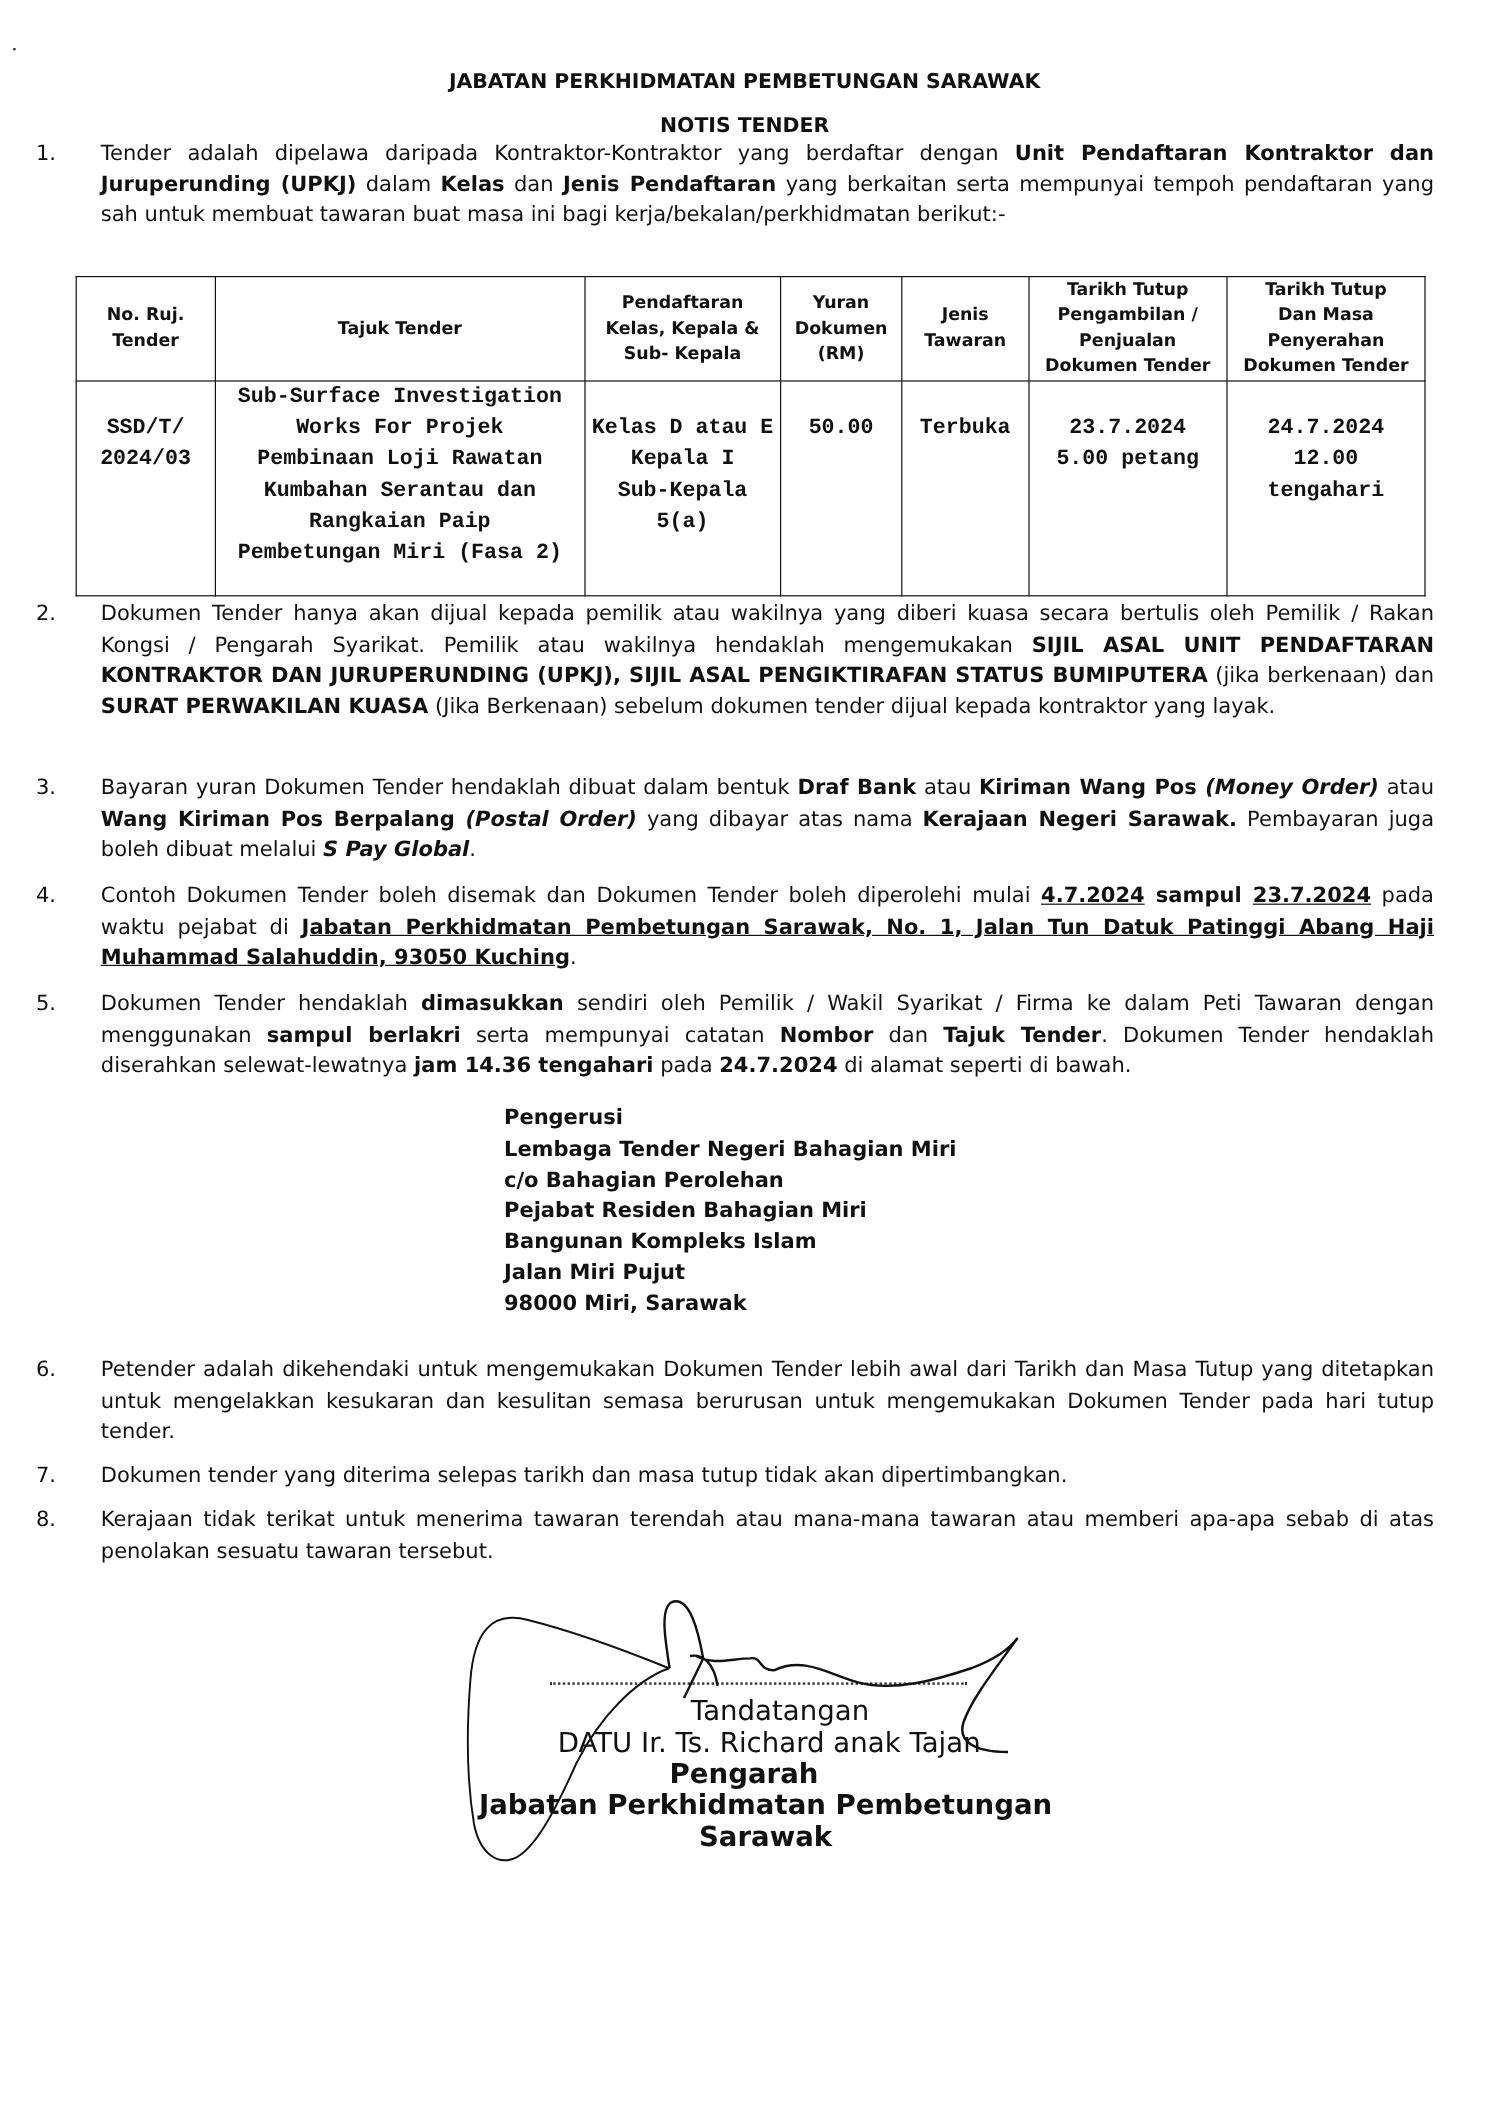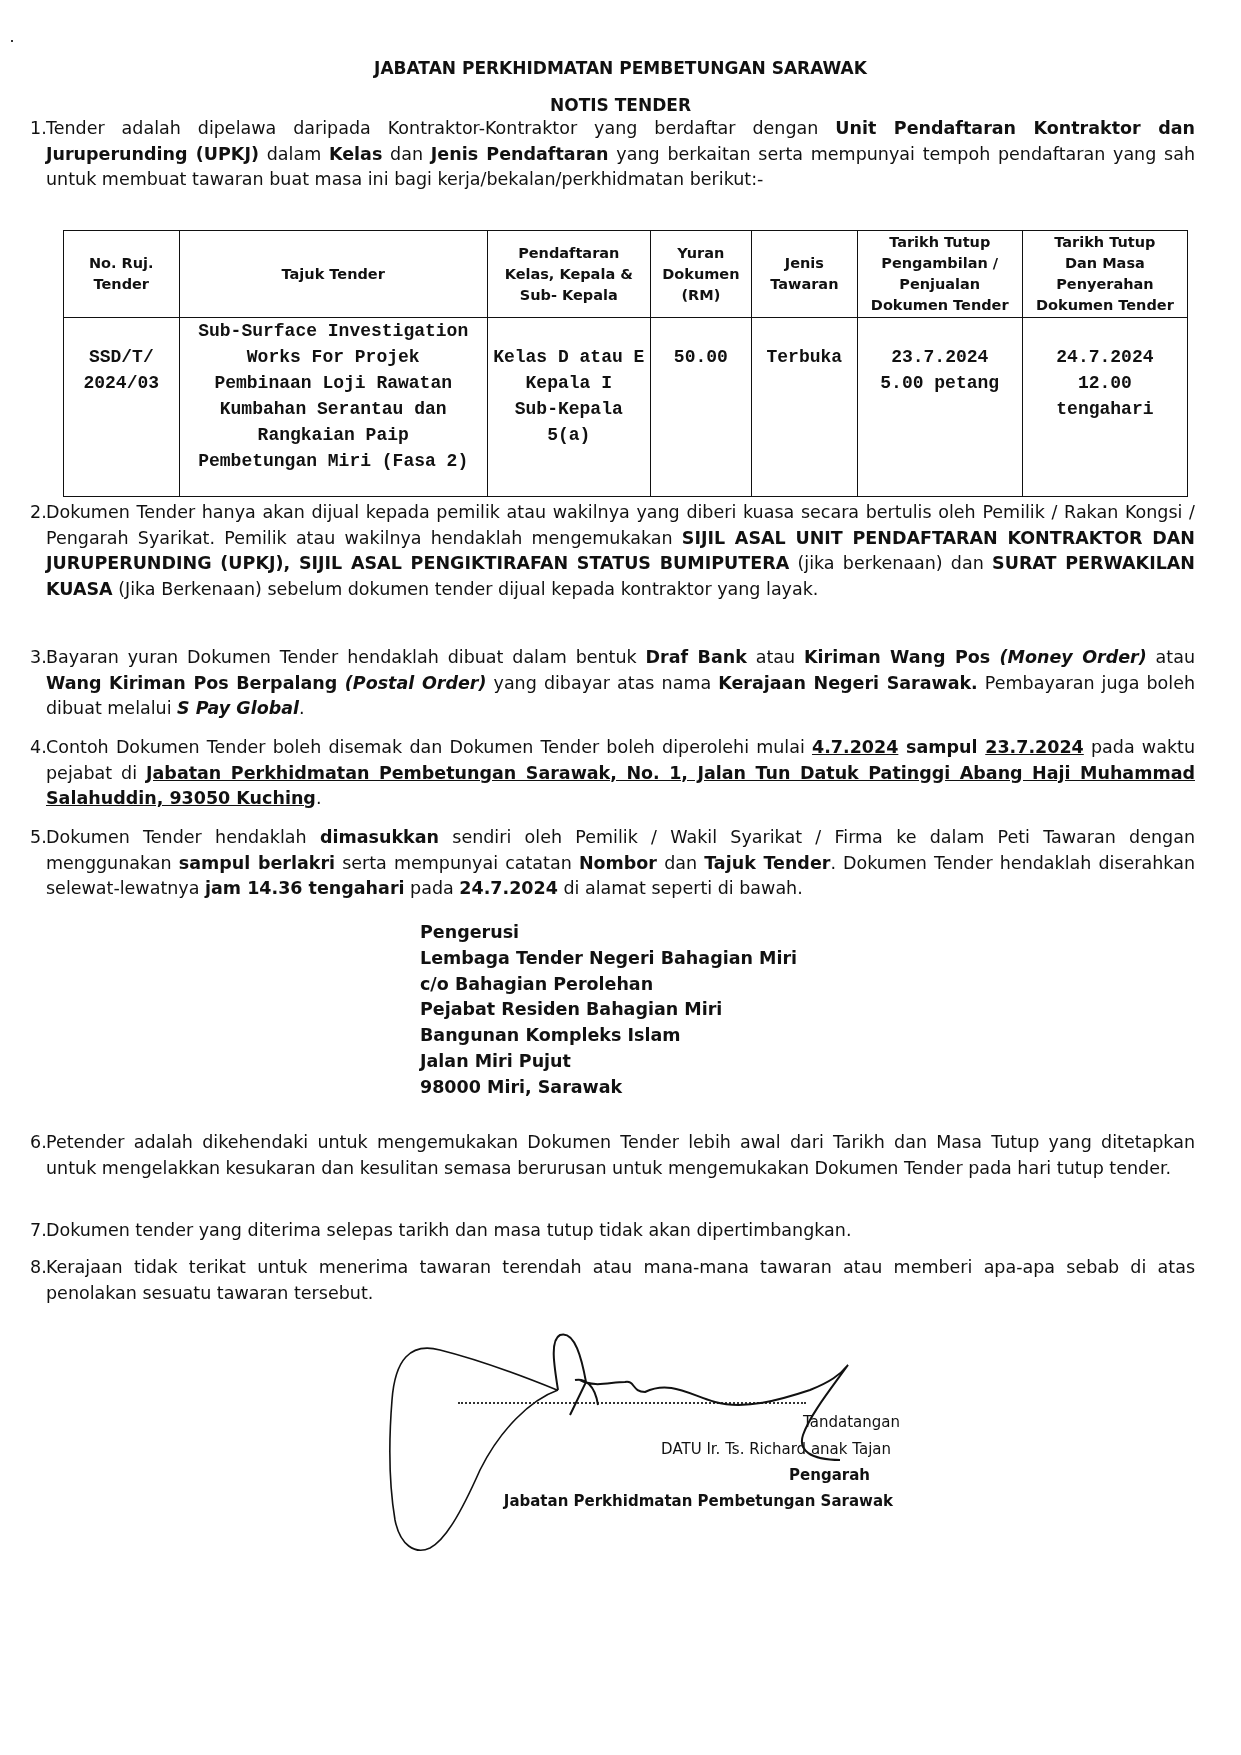--- a/index.html
+++ b/index.html
@@ -7,40 +7,40 @@
     width: 1241px; height: 1755px; position: relative; overflow: hidden;
     font-family: "DejaVu Sans", sans-serif; color: #111; font-size: 17.5px;
   }
   .stray-dot { position: absolute; left: 11px; top: 40px; width: 2px; height: 2px; background: #333; }
   .title { position: absolute; left: 0; width: 1241px; text-align: center; font-weight: bold; font-size: 17px; }
   .t1 { top: 58px; }
   .t2 { top: 95px; }
 
   .item { position: absolute; left: 30px; width: 1165px; line-height: 25.5px; text-align: justify; }
   .item .num { position: absolute; left: 0; top: 0; width: 30px; }
-  .item .body { margin-left: 16px; }
+  .item .body { margin-left: 54px; }
   .item b { font-weight: bold; }
   .item u { }
 
   table.tender {
     position: absolute; left: 63px; top: 230px; width: 1125px;
     border-collapse: collapse; font-weight: bold; text-align: center;
   }
   table.tender th, table.tender td { border: 1.5px solid #111; padding: 0 2px; }
   table.tender th { font-size: 14.5px; line-height: 21px; height: 86px; vertical-align: middle; }
   table.tender td { font-size: 18px; line-height: 26px; vertical-align: top; padding-top: 0; height: 152px; font-family: Liberation Mono, monospace; }
   table.tender td.mid { padding-top: 26px; }
   table.tender td.ref { padding-top: 26px; line-height: 26px; text-align: center; }
 
   .address { position: absolute; left: 420px; top: 920px; width: 420px; font-weight: bold; font-size: 17.5px; line-height: 25.8px; }
 
   .sig-area { position: absolute; left: 370px; top: 1320px; width: 520px; height: 260px; }
   .sig-area svg { position: absolute; left: 0; top: 0; }
   .dots { position: absolute; left: 458px; top: 1402px; width: 348px; border-top: 2px dotted #333; }
-  .sig-text { position: absolute; left: 380px; width: 500px; text-align: right; font-size: 15px; }
+  .sig-text { position: absolute; left: 380px; width: 500px; text-align: center; font-size: 23px; }
   .s1 { top: 1413px; font-weight: normal; left: 400px; }
   .s2 { top: 1440px; font-weight: normal; left: 391px; }
   .s3 { top: 1466px; font-weight: bold; left: 370px; }
   .s4 { top: 1492px; font-weight: bold; left: 383px; width: 510px; }
 </style>
 </head>
 <body>
 
 <div class="stray-dot"></div>
 

